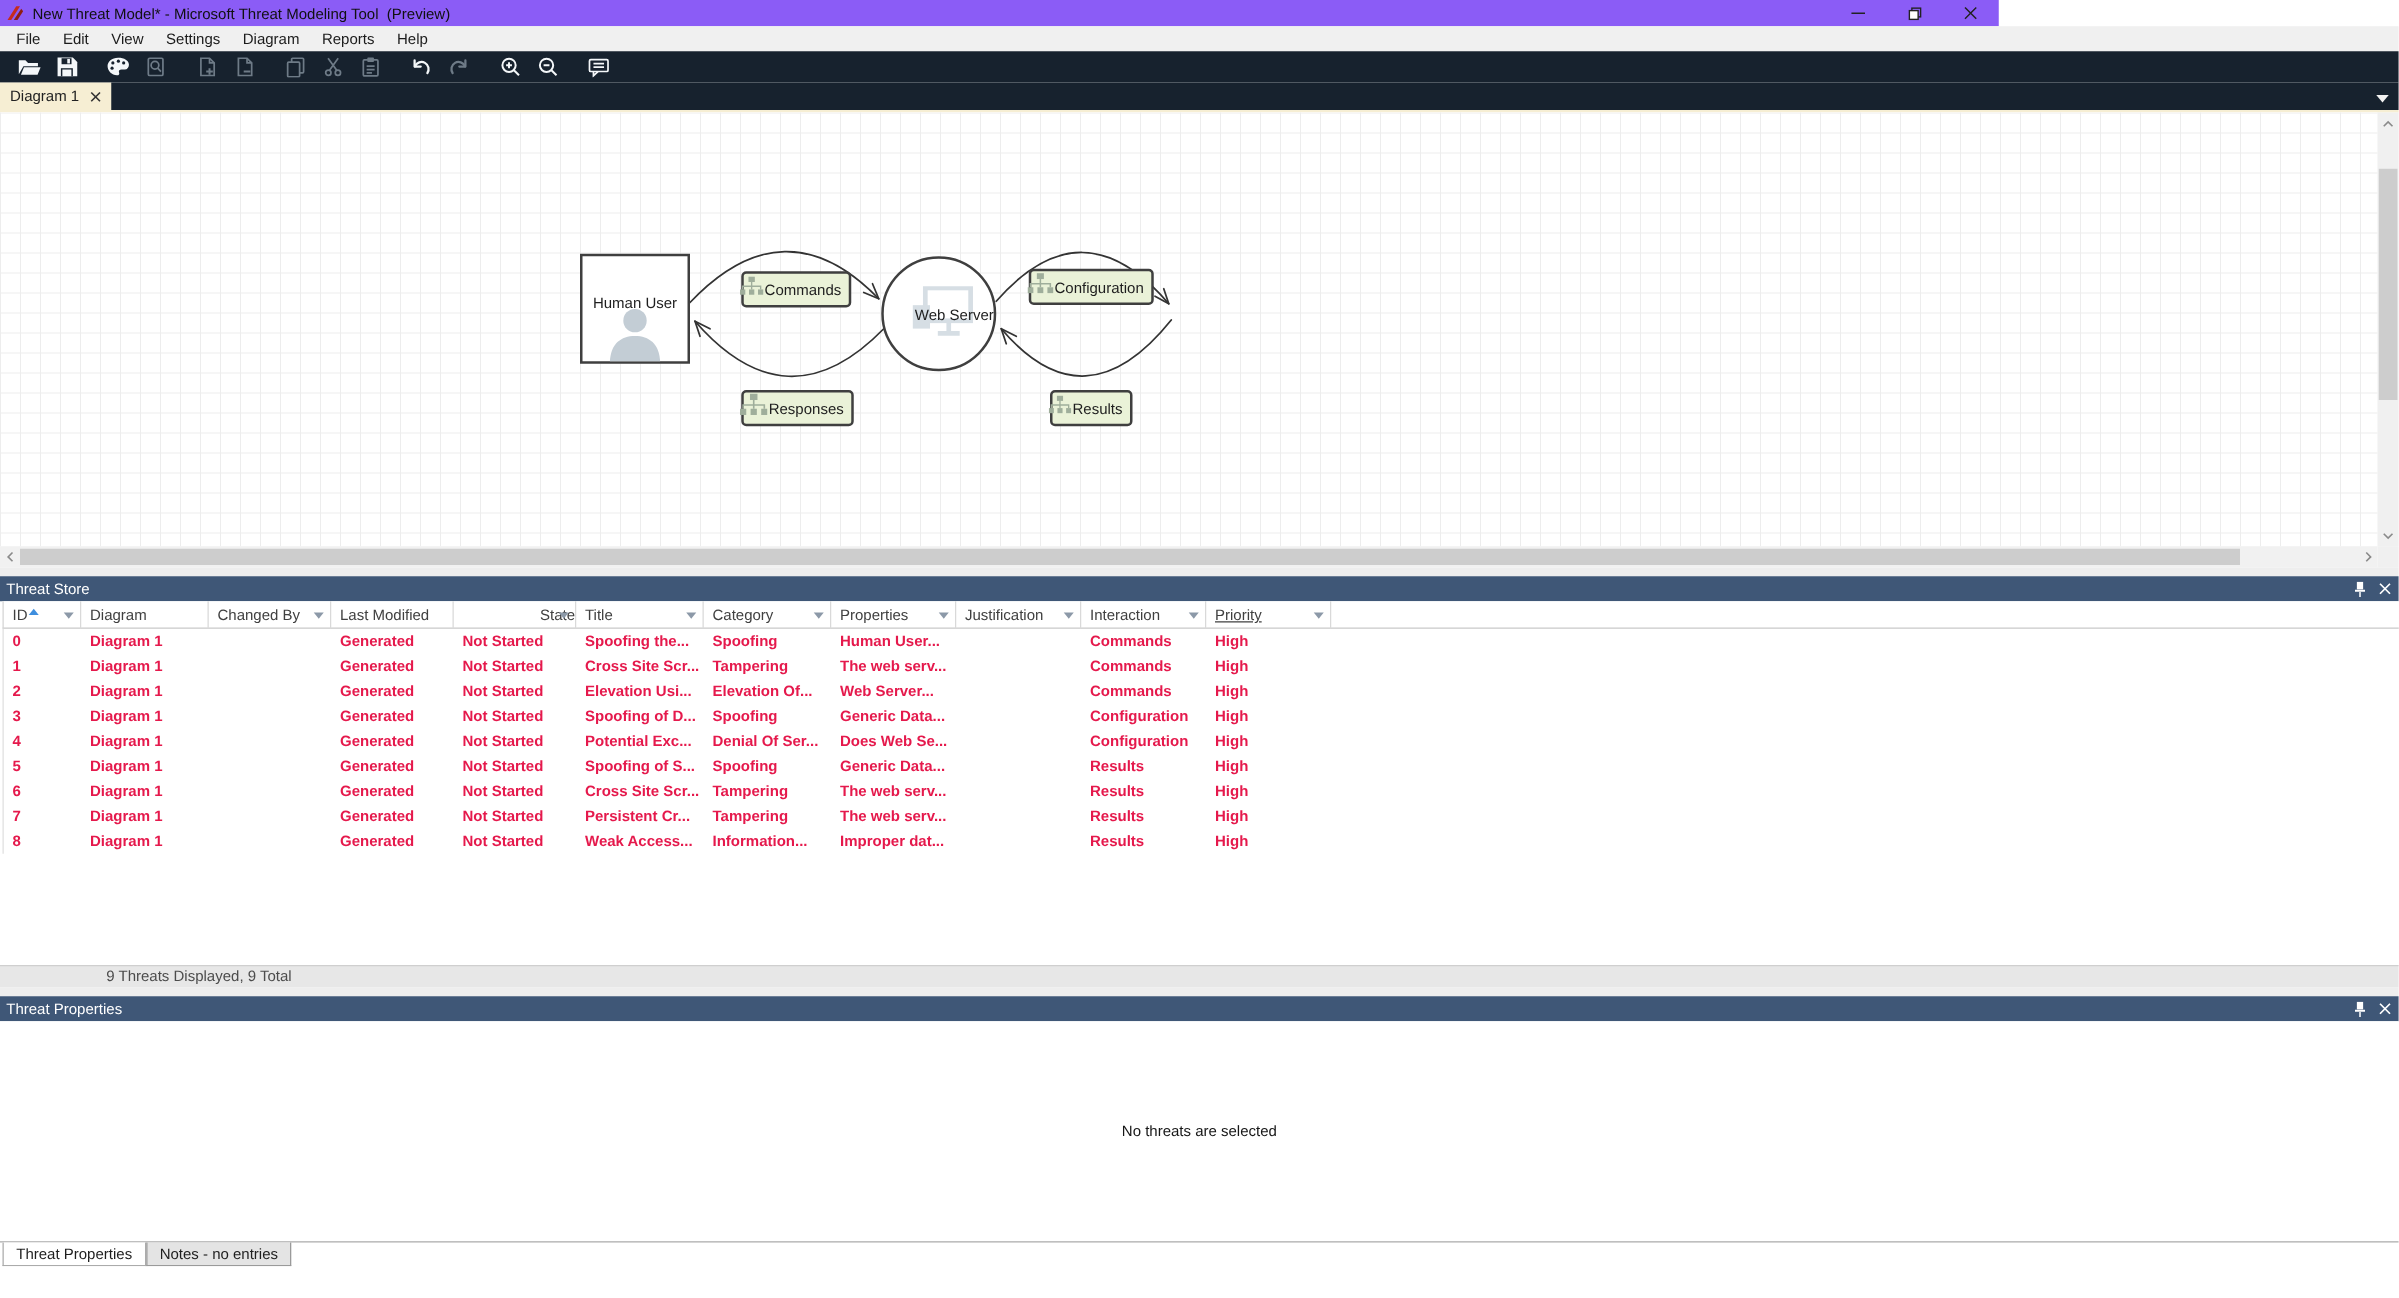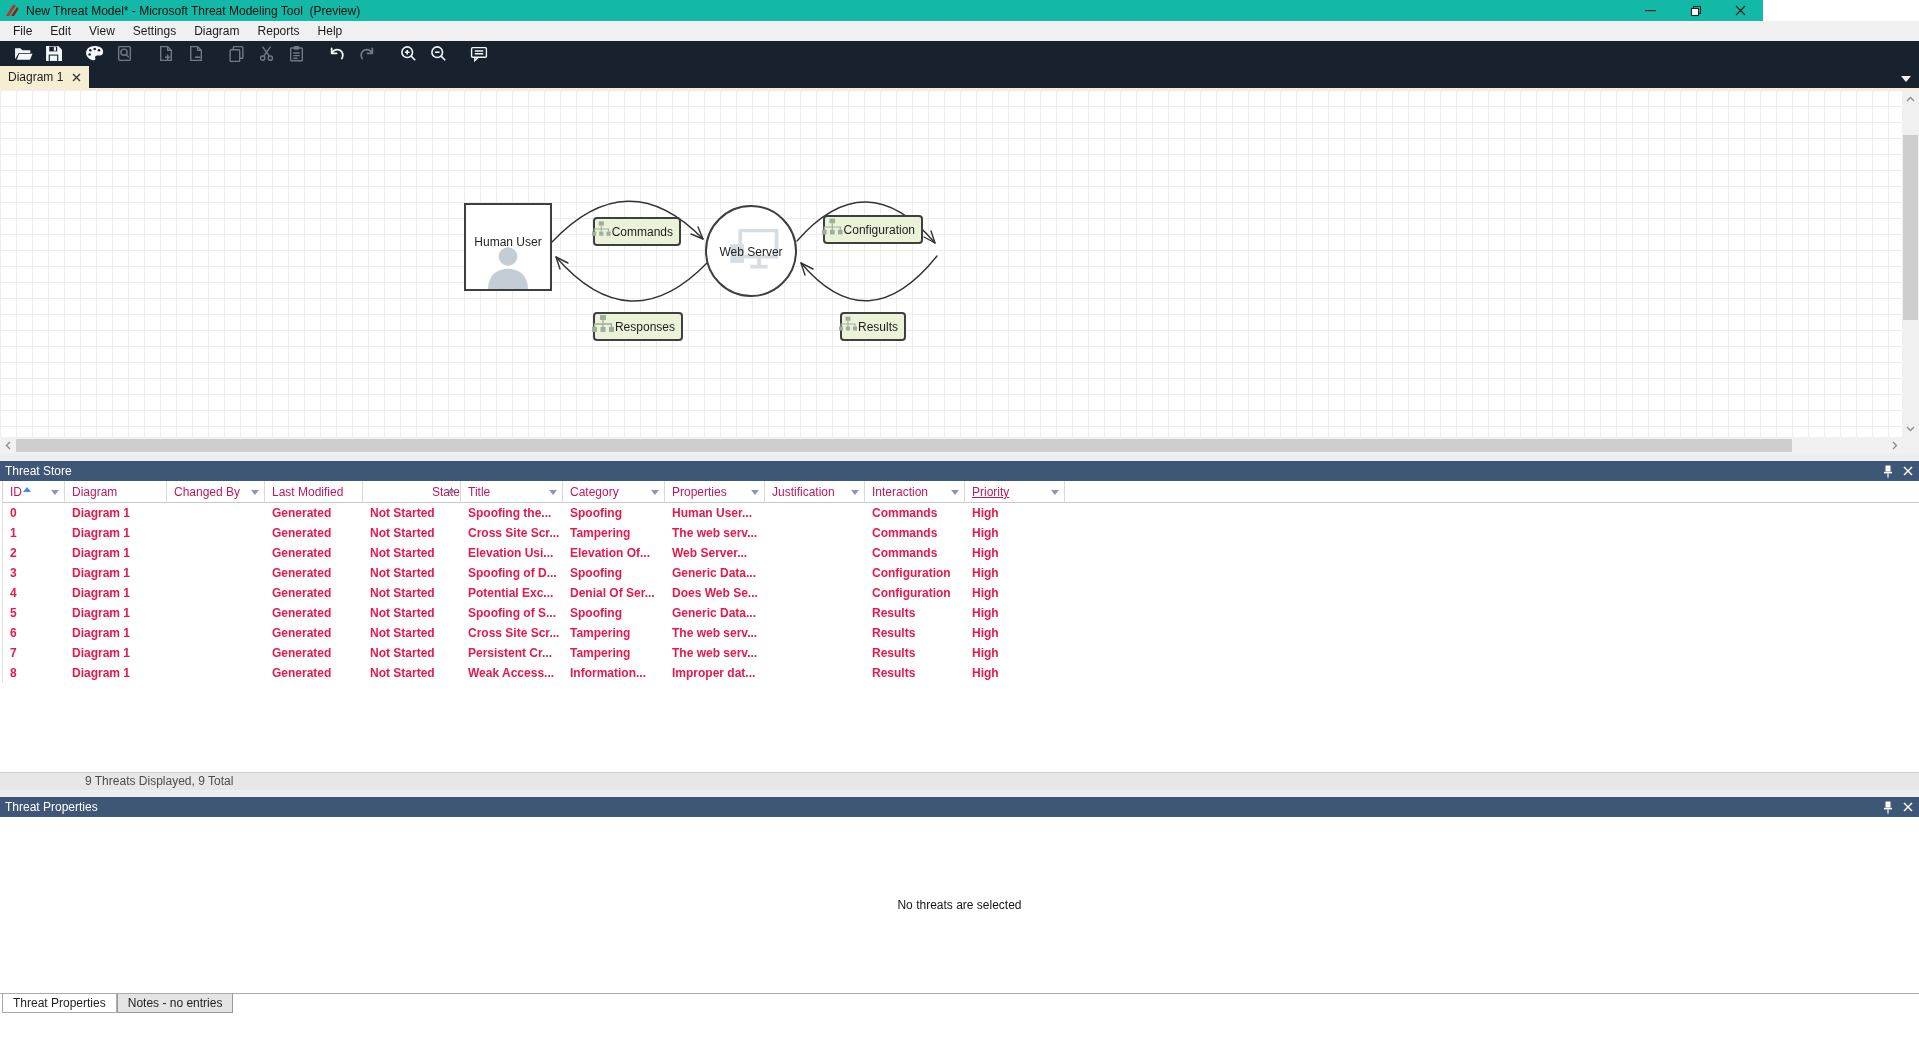--- a/index.html
+++ b/index.html
@@ -2,21 +2,21 @@
 <html><head>
 <meta charset="utf-8">
 <style>
   * { box-sizing: border-box; margin:0; padding:0; }
   html,body { width:1919px; height:1038px; overflow:hidden; }
   body { font-family:"Liberation Sans","DejaVu Sans",sans-serif; background:#fff; position:relative;
          --panel-bar:#3F5777; --threat:#E5194C; --toolbar:#17222E; --tabcream:#F6EED3; --flowbg:#EAF2D8; }
   .abs { position:absolute; }
 
   
-  .titlebar { top:0; left:0; width:1763px; height:21px; background:#14b8a6; display:flex; align-items:center; }
+  .titlebar { top:0; left:0; width:1599px; height:21px; background:#8b5cf6; display:flex; align-items:center; }
   .logo { width:14px; height:13px; margin-left:5px; }
   .title-text { font-size:12px; color:#101010; margin-left:7px; white-space:pre; }
   .win-controls { margin-left:auto; display:flex; height:21px; }
   .winbtn { width:45px; height:21px; display:flex; align-items:center; justify-content:center; color:#222; }
 
   
   .menubar { top:21px; left:0; width:1919px; height:20px; background:#f0f0f0; display:flex; align-items:center; padding-left:4px; }
   .menu-item { font-size:12px; color:#1b1b1b; padding:2px 9px; }
 
   
@@ -36,21 +36,21 @@
   .canvas { top:90px; left:0; width:1902px; height:347px; background-color:#fff;
     background-image:linear-gradient(#ededed 1px,transparent 1px),linear-gradient(90deg,#ededed 1px,transparent 1px);
     background-size:16px 16px; overflow:hidden; }
   .canvas svg.wires { position:absolute; top:0; left:0; }
   .node { position:absolute; font-size:12px; color:#1e1e1e; text-align:center; }
   .node-human { left:464px; top:113px; width:88px; height:88px; border:2px solid #3f3f3f; background:#fff; overflow:hidden; }
   .node-human .nlabel { margin-top:30px; }
   .node-human .person { position:absolute; bottom:-2px; left:50%; transform:translateX(-50%); }
   .node-web { left:705px; top:115px; width:92px; height:92px; border:2px solid #3f3f3f; border-radius:50%; background:#fff; }
   .node-web .nicon { position:absolute; left:22px; top:22px; }
-  .node-web .nlabel { position:absolute; left:0; right:0; top:38px; }
+  .node-web .nlabel { position:absolute; left:0; right:0; top:38px;text-align:right; }
   .node-store { left:938px; top:117px; width:98px; height:90px; background:#fff; border-top:2px solid #3f3f3f; border-bottom:2px solid #3f3f3f; padding-top:22px; line-height:15px; }
   .node-store .nicon { margin-top:2px; }
   .flow { position:absolute; height:29px; border:2px solid #3f3f3f; border-radius:4px; background:var(--flowbg); display:flex; align-items:center; font-size:12px; color:#1e1e1e; padding-right:6px; }
   .flow .ficon { margin:-6px 1px 0 -3px; }
   .flow-commands { left:593px; top:127px; width:88px; }
   .flow-config   { left:823px; top:125px; width:100px; }
   .flow-resp     { left:593px; top:222px; width:90px; }
   .flow-results  { left:840px; top:222px; width:66px; }
 
   
@@ -66,21 +66,21 @@
   .split2 { top:790px; left:0; width:1919px; height:7px; background:#eeeeee; }
 
   
   .panelbar { left:0; width:1919px; height:20px; background:var(--panel-bar); color:#fff; font-size:12px; display:flex; align-items:center; padding-left:5px; }
   .panelbar .spacer { margin-left:auto; }
   .pbtn { width:18px; height:18px; display:flex; align-items:center; justify-content:center; color:#fff; margin-right:2px; }
 
   
   .tl-bar { top:461px; }
   .tl-head { top:481px; left:0; width:1919px; height:22px; background:#fff; border-bottom:1px solid #c9c9c9; display:flex; border-left:1px solid #d4d4d4; margin-left:2px; }
-  .hcell { position:relative; height:22px; line-height:22px; font-size:12px; color:#be185d; padding-left:7px; border-right:1px solid #d9d9d9; }
+  .hcell { position:relative; height:22px; line-height:22px; font-size:12px; color:#404040; padding-left:7px; border-right:1px solid #d9d9d9; }
   .fdrop { position:absolute; right:5px; top:9px; width:0; height:0; border:4px solid transparent; border-top:5px solid #8c99a8; }
   .sort-asc { position:absolute; left:20px; top:2px; width:0; height:0; border:4px solid transparent; border-bottom:5px solid #3e8ede; }
   .tl-rows { top:503px; left:2px; width:1917px; border-left:1px solid #e0e0e0; }
   .trow { display:flex; height:20px; }
   .tcell { height:20px; line-height:20px; font-size:12px; font-weight:700; color:var(--threat); padding-left:7px; overflow:hidden; white-space:nowrap; }
   .tl-status { top:772px; left:0; width:1919px; height:18px; background:#e7e7e7; border-top:1px solid #cfcfcf; font-size:12px; color:#4c4c4c; line-height:17px; padding-left:85px; }
 
   
   .tp-bar { top:797px; }
   .tp-content { top:817px; left:0; width:1919px; height:176px; background:#fff; display:flex; align-items:center; justify-content:center; font-size:12px; color:#161616; }

